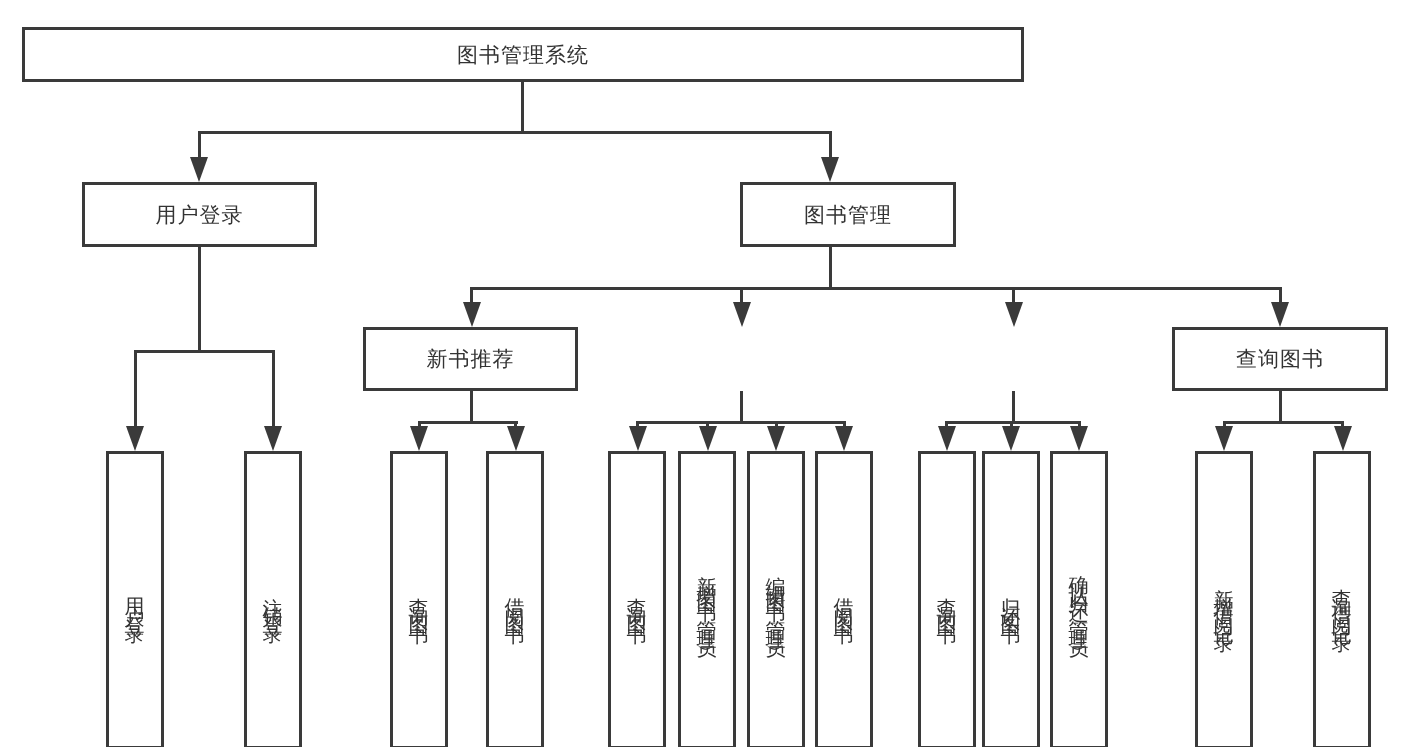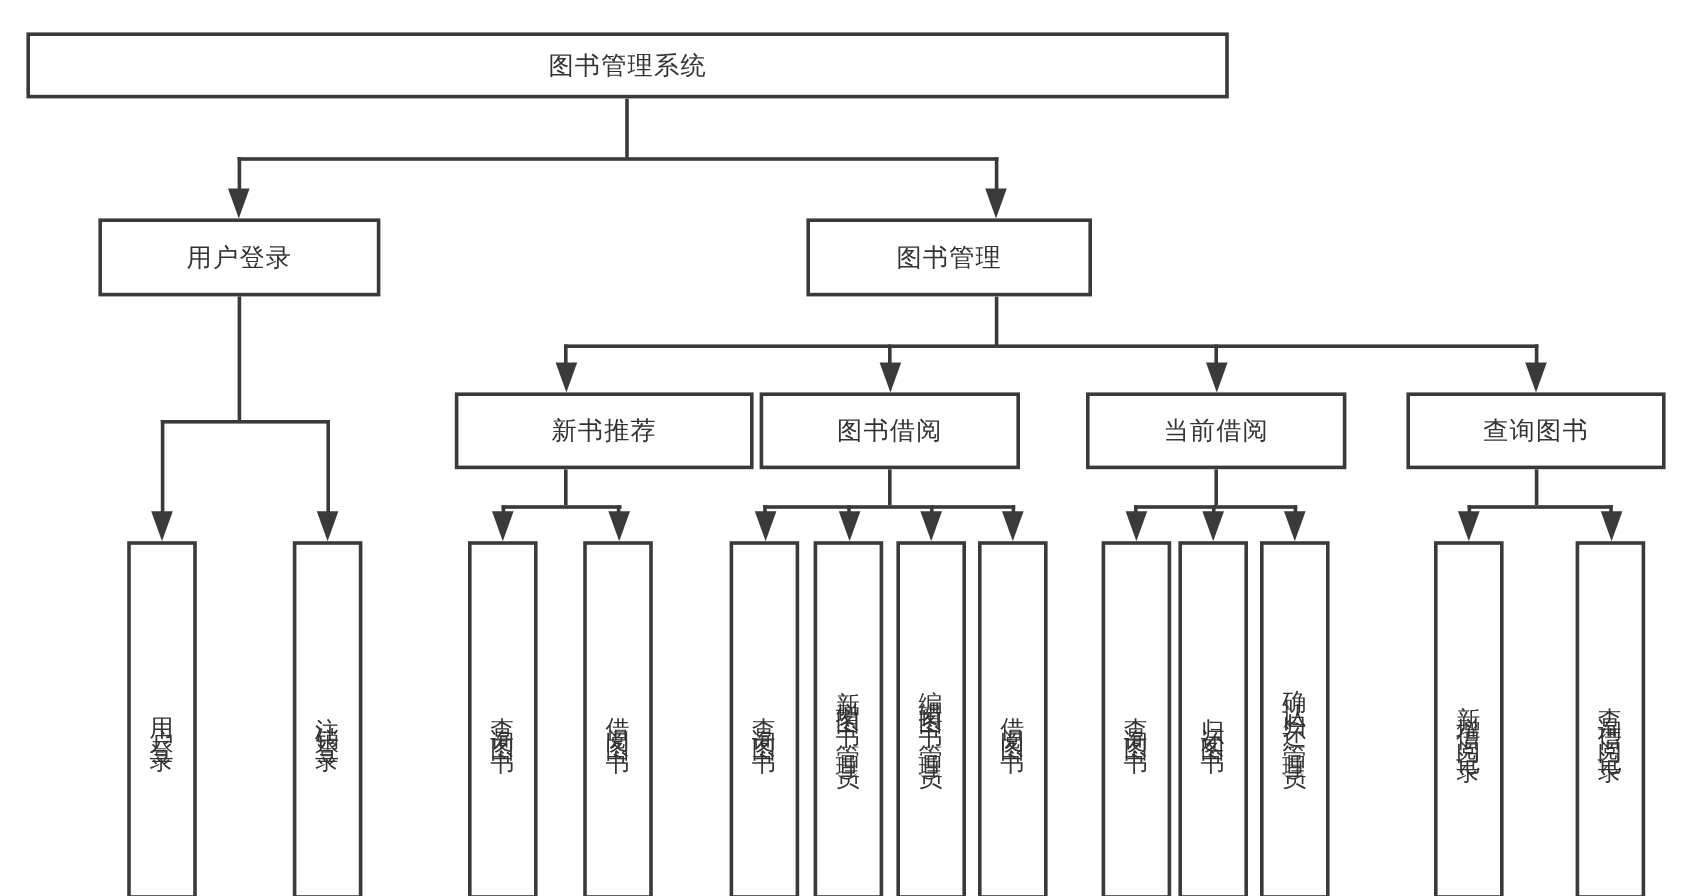--- a/index.html
+++ b/index.html
@@ -114,32 +114,26 @@
   <div class="line" style="left:1341px;top:407px;width:3px;height:8px"></div>
   <div class="arrow" style="left:1334px;top:412px"></div>
 
   <div class="box" style="left:22px;top:13px;width:1002px;height:55px">
     <span class="hlabel">图书管理系统</span>
   </div>
 
   <div class="box" style="left:82px;top:168px;width:235px;height:65px">
     <span class="hlabel">用户登录</span>
   </div>
-  <div class="box" style="left:672px;top:168px;width:238px;height:65px">
+  <div class="box" style="left:740px;top:168px;width:216px;height:65px">
     <span class="hlabel">图书管理</span>
   </div>
 
-  <div class="box" style="left:379px;top:313px;width:249px;height:64px">
+  <div class="box" style="left:363px;top:313px;width:215px;height:64px">
     <span class="hlabel">新书推荐</span>
-  </div>
-  <div class="box" style="left:633px;top:313px;width:217px;height:64px">
-    <span class="hlabel">图书借阅</span>
-  </div>
-  <div class="box" style="left:905px;top:313px;width:217px;height:64px">
-    <span class="hlabel">当前借阅</span>
   </div>
   <div class="box" style="left:1172px;top:313px;width:216px;height:64px">
     <span class="hlabel">查询图书</span>
   </div>
 
   <div class="box leaf" style="left:106px">
     <span class="vtext">用户登录</span>
   </div>
   <div class="box leaf" style="left:244px">
     <span class="vtext">注销登录</span>

